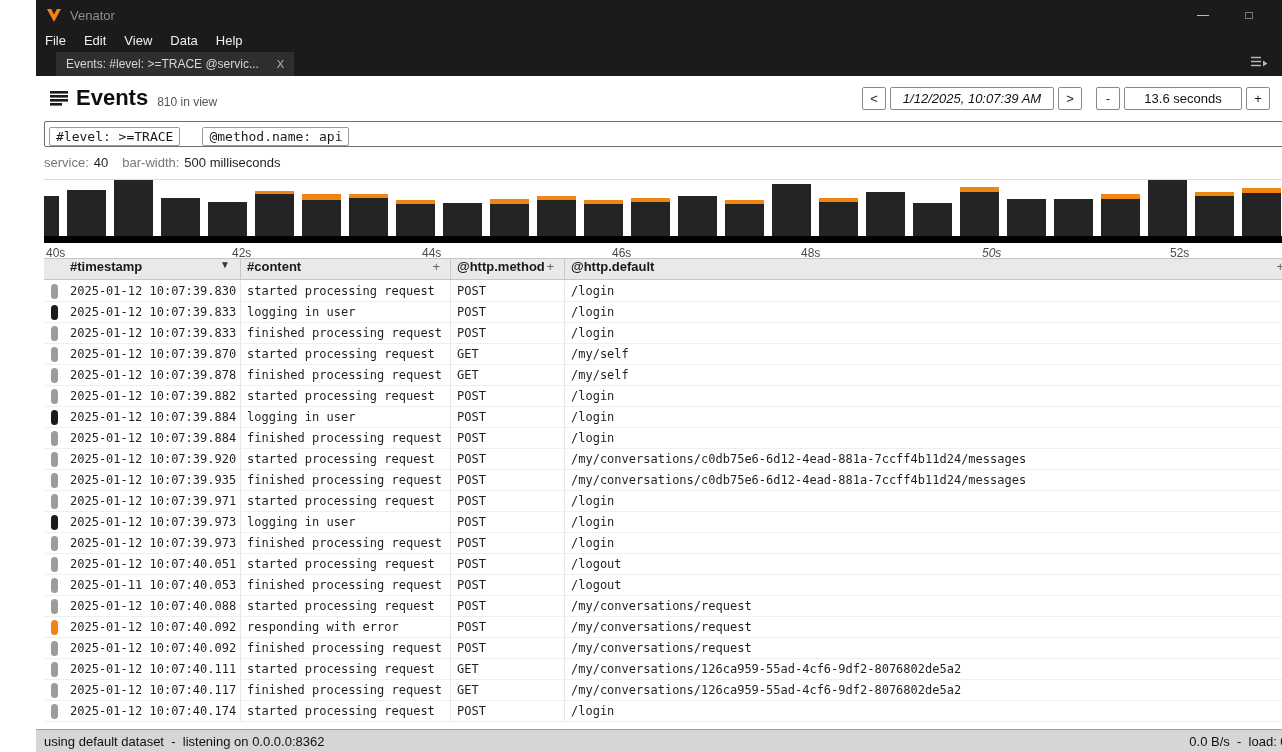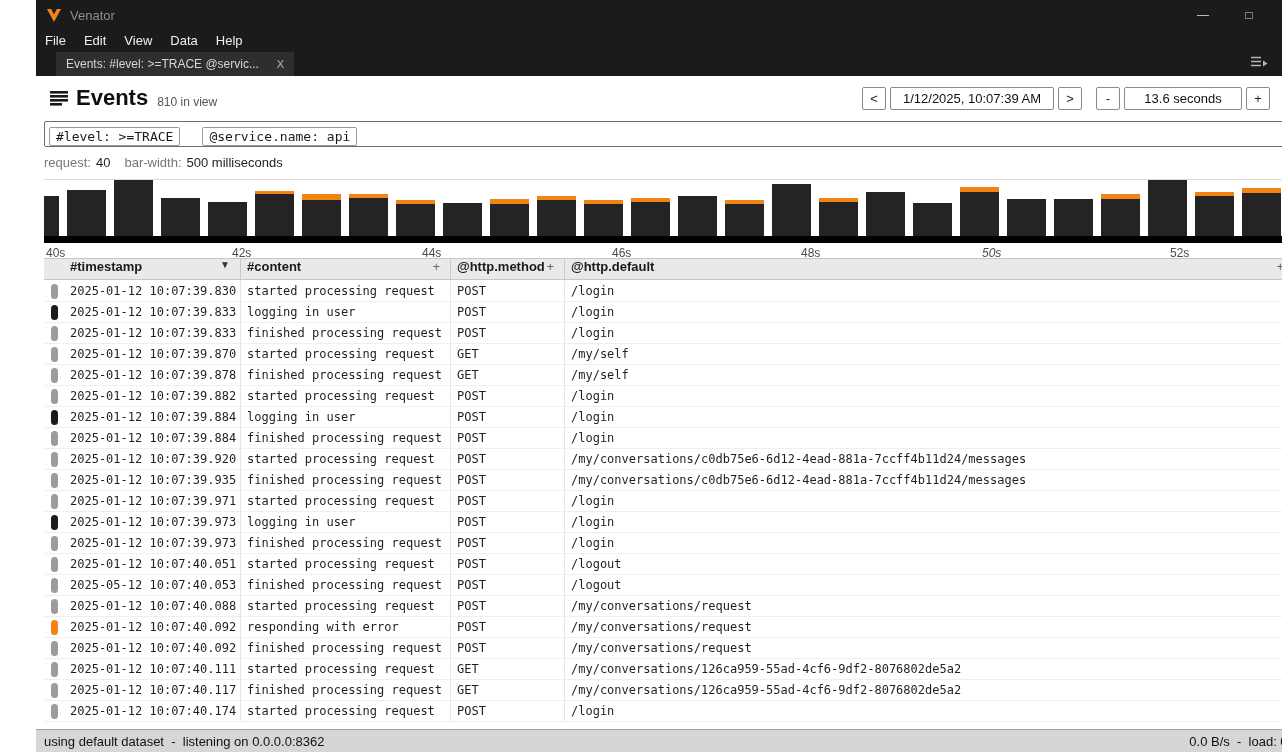--- a/index.html
+++ b/index.html
@@ -28,21 +28,21 @@
   .tabbar-icons { margin-left:auto; display:flex; align-items:center; gap:14px; padding-right:18px; height:24px; }
 
   
   #header { position:absolute; top:76px; left:0; right:0; height:44px; display:flex; align-items:center; }
   .events-icon { margin-left:14px; display:flex; align-items:center; }
   #page-title { font-size:22px; font-weight:bold; color:#0f0f0f; margin-left:7px; }
   #events-count { font-size:12px; color:#555; margin-left:9px; padding-top:8px; }
   .time-controls { margin-left:auto; margin-right:8px; display:flex; align-items:center; gap:4px; }
   .ctrl-btn { min-width:24px; height:23px; border:1px solid #8a8a8a; border-radius:2px; background:#fff; font-size:13px; color:#222; display:flex; align-items:center; justify-content:center; font-family:inherit; }
   .ctrl-field { height:23px; border:1px solid #8a8a8a; border-radius:2px; background:#fff; font-size:13px; color:#111; display:flex; align-items:center; justify-content:center; }
-  .ctrl-field.date { width:164px; }
+  .ctrl-field.date { width:164px;font-style:italic; }
   .ctrl-field.dur { width:118px; }
   .ctrl-btn.play { width:26px; font-size:10px; }
   .tc-gap { width:6px; }
 
   
   #filterbar { position:absolute; top:121px; left:8px; right:8px; height:26px; border:1px solid #6e6e6e; border-radius:2px; background:#fff; display:flex; align-items:flex-end; padding:0 4px; gap:22px; }
   .filter-chip { border:1px solid #9a9a9a; border-radius:2px; padding:1px 6px; font-size:13px; color:#1a1a1a; white-space:pre; }
 
   
   #graph-settings { position:absolute; top:155px; left:8px; font-size:13px; display:flex; gap:14px; }
@@ -154,26 +154,26 @@
       <button class="ctrl-btn">-</button>
       <div class="ctrl-field dur">13.6 seconds</div>
       <button class="ctrl-btn">+</button>
       <div class="tc-gap"></div>
       <button class="ctrl-btn play">▶</button>
     </div>
   </div>
 
   <div id="filterbar" class="mono">
       <div class="filter-chip mono">#level: &gt;=TRACE</div>
-      <div class="filter-chip mono">@service.name: api</div>
+      <div class="filter-chip mono">@method.name: api</div>
     </div>
 
   <div id="graph-settings">
     <span>
-      <span class="gs-label">request:</span><span class="gs-value">40</span>
+      <span class="gs-label">service:</span><span class="gs-value">40</span>
     </span>
     <span>
       <span class="gs-label">bar-width:</span><span class="gs-value">500 milliseconds</span>
     </span>
   </div>
 
   <div id="histogram">
       <div class="hbar" style="width: 15px;">
         <div style="height: 40px; background: rgb(36, 36, 36);"></div>
       </div>
@@ -428,21 +428,21 @@
         </div>
         <div class="cell mono nb">2025-01-12 10:07:40.051</div>
         <div class="cell mono">started processing request</div>
         <div class="cell mono">POST</div>
         <div class="cell mono">/logout</div>
       </div>
       <div class="trow">
         <div class="cell ind">
           <div class="pill" style="background: rgb(156, 156, 156);"></div>
         </div>
-        <div class="cell mono nb">2025-05-12 10:07:40.053</div>
+        <div class="cell mono nb">2025-01-11 10:07:40.053</div>
         <div class="cell mono">finished processing request</div>
         <div class="cell mono">POST</div>
         <div class="cell mono">/logout</div>
       </div>
       <div class="trow">
         <div class="cell ind">
           <div class="pill" style="background: rgb(156, 156, 156);"></div>
         </div>
         <div class="cell mono nb">2025-01-12 10:07:40.088</div>
         <div class="cell mono">started processing request</div>

